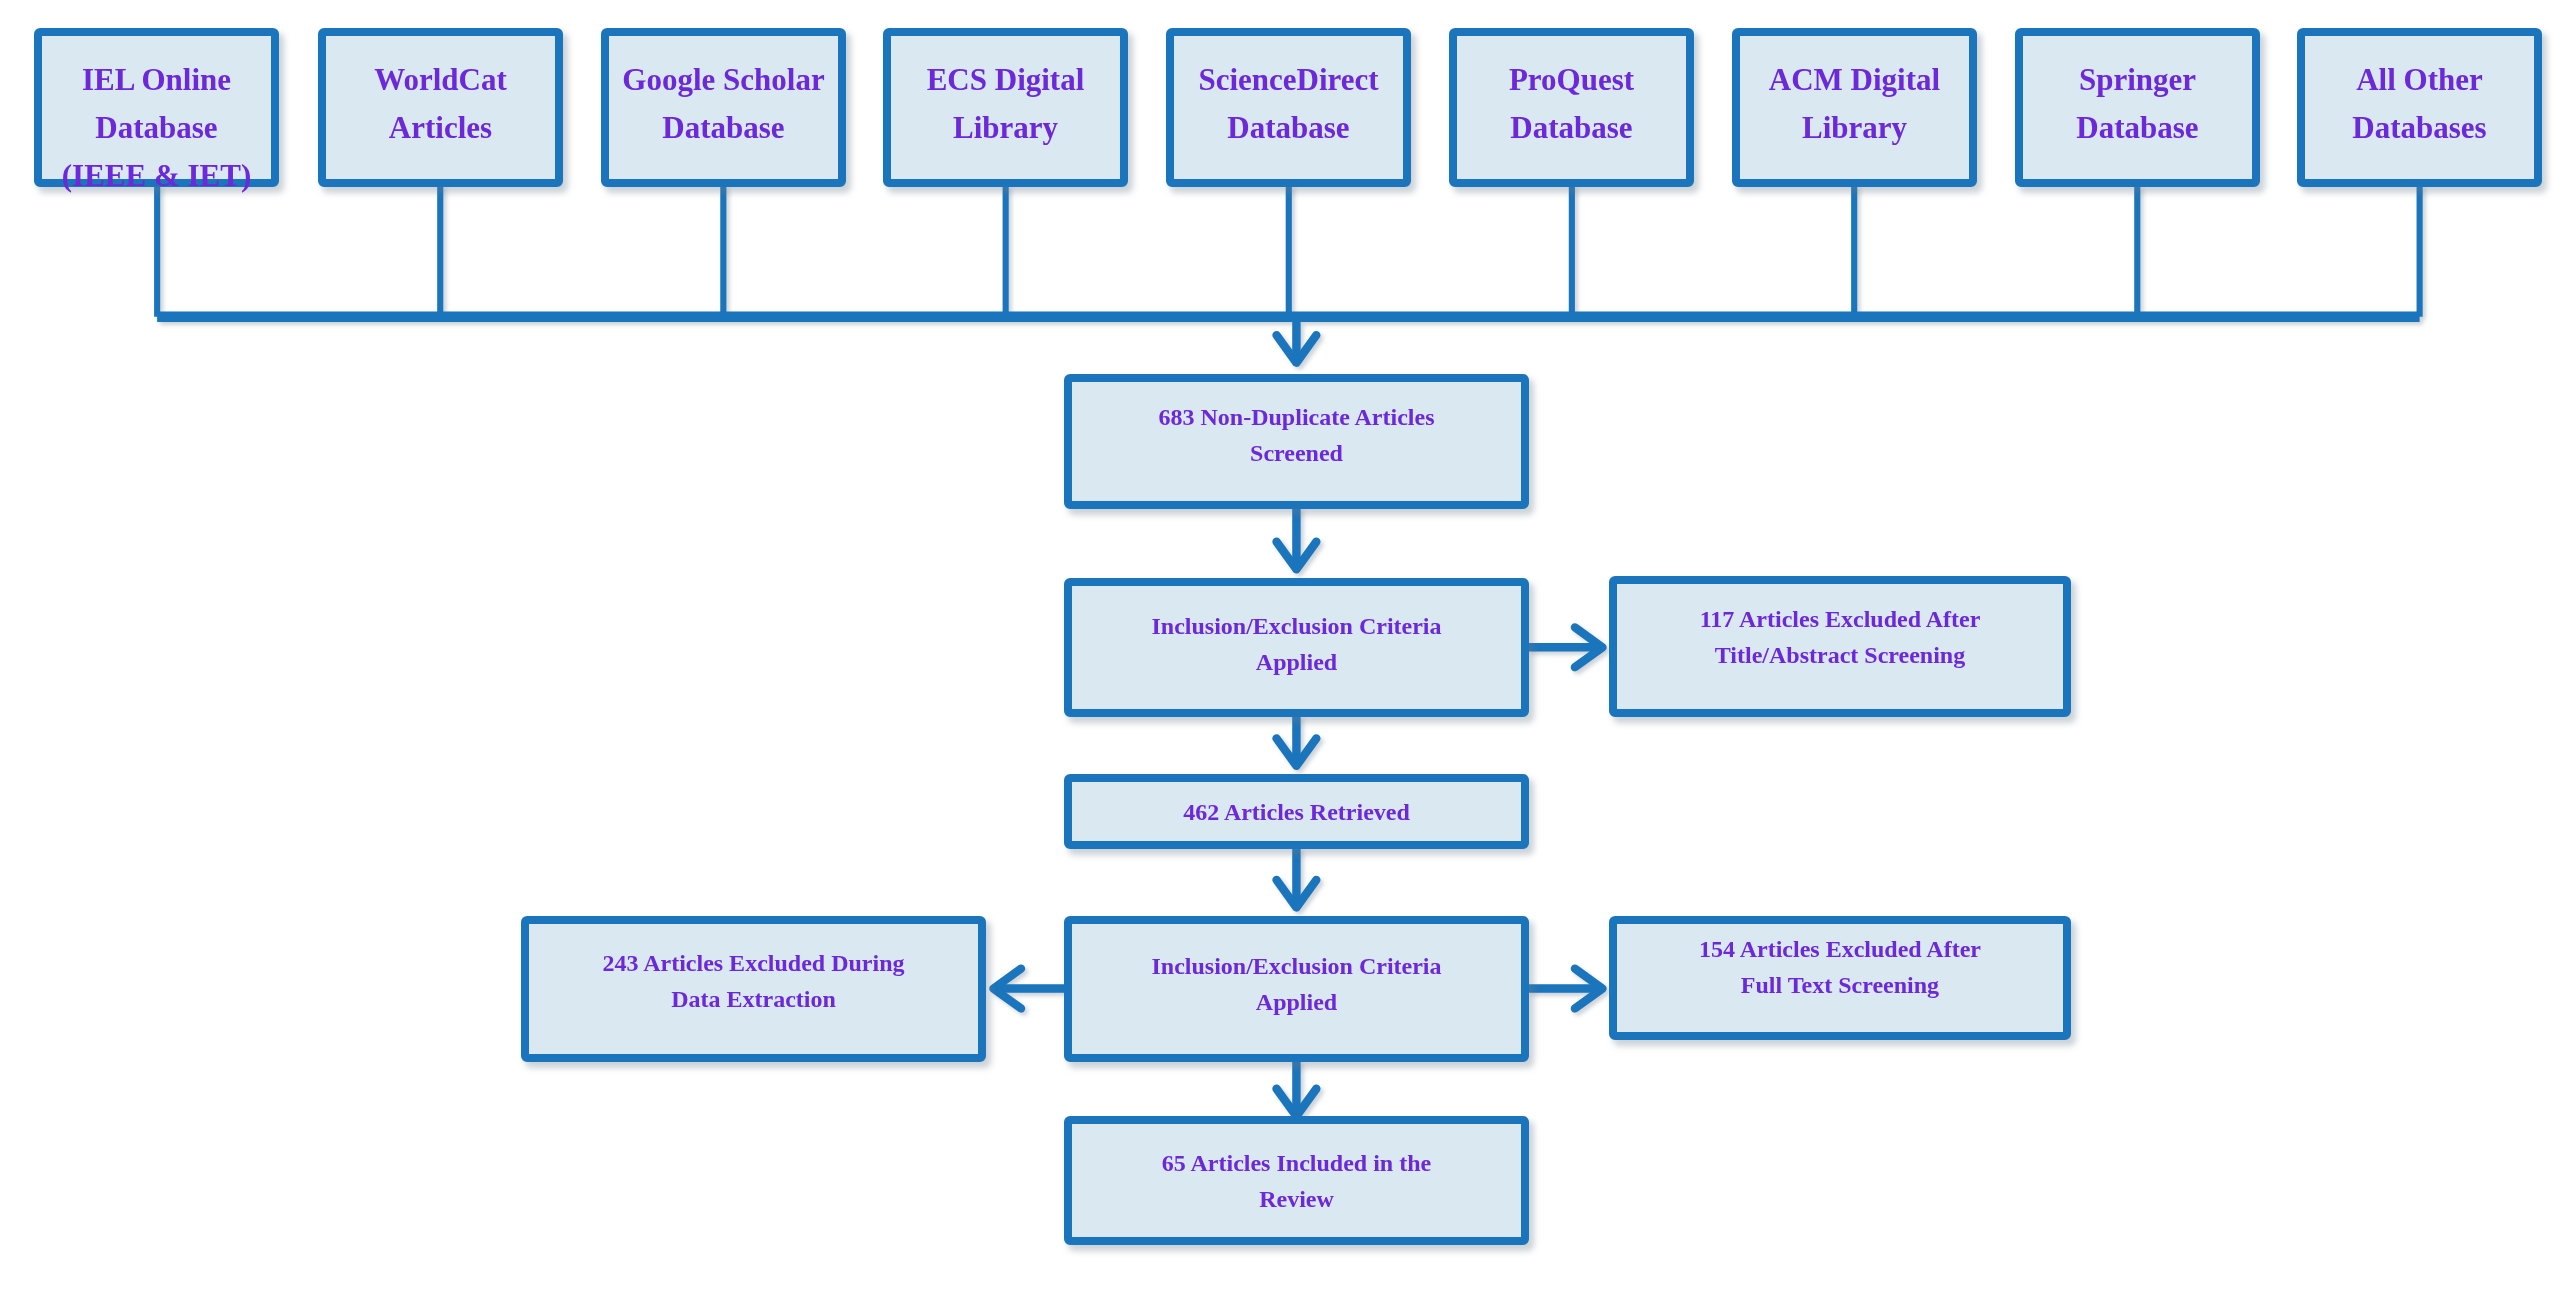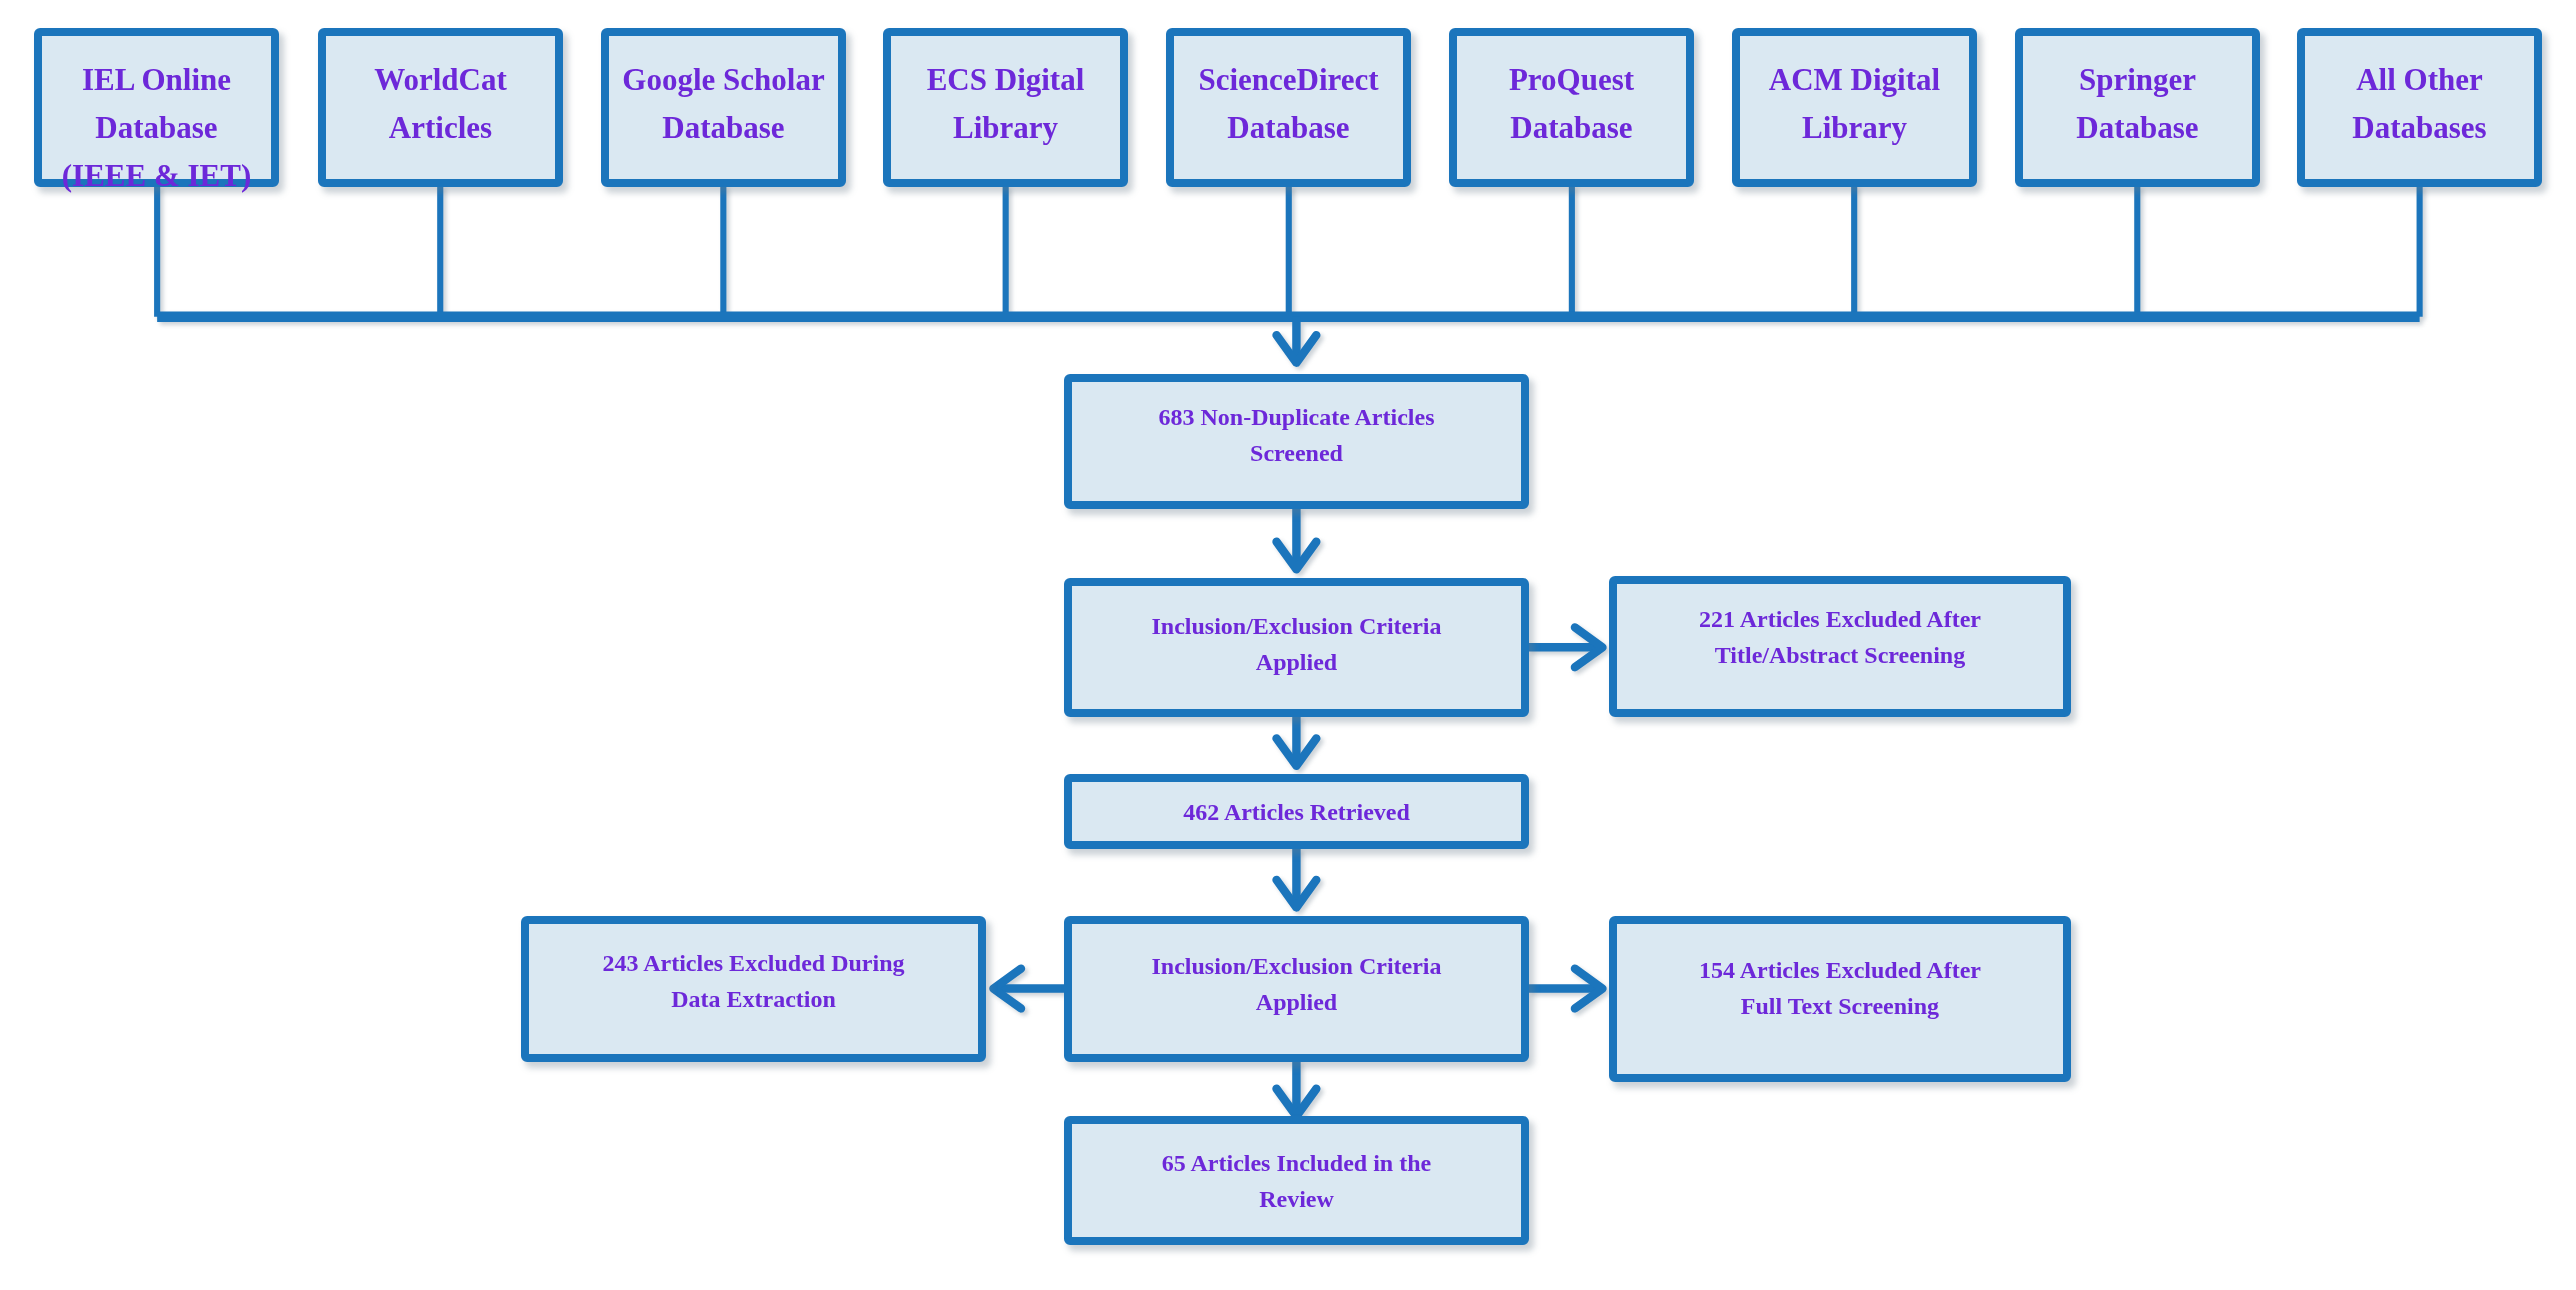--- a/index.html
+++ b/index.html
@@ -57,21 +57,21 @@
     width: 465px;
     font-size: 24px;
     line-height: 1.5;
   }
   #node-screened        { top: 374px;  height: 135px; padding-bottom: 12.2px; }
   #node-criteria-1      { top: 578px;  height: 139px; padding-bottom: 7.7px; }
   #node-excluded-title  { left: 1609px; width: 462px; top: 576px; height: 141px; padding-bottom: 20px; }
   #node-retrieved       { top: 774px; height: 75px; }
   #node-criteria-2      { top: 916px; height: 146px; padding-bottom: 10.7px; }
   #node-excluded-data   { left: 521px;  width: 465px; top: 916px; height: 146px; padding-bottom: 17px; }
-  #node-excluded-full   { left: 1609px; width: 462px; top: 916px; height: 166px; padding-bottom: 23px; }
+  #node-excluded-full   { left: 1609px; width: 462px; top: 916px; height: 124px; padding-bottom: 23px; }
   #node-included        { top: 1116px; height: 129px; }
   .s1 { left: 34px; }  .s2 { left: 318px; } .s3 { left: 601px; }
   .s4 { left: 883px; }.s5 { left: 1166px; }.s6 { left: 1449px; }
   .s7 { left: 1732px; }.s8 { left: 2015px; }.s9 { left: 2297px; }
 </style>
 </head>
 <body>
 
 <div id="canvas">
 
@@ -121,21 +121,21 @@
 Library</div>
   <div class="box source s8">Springer
 Database</div>
   <div class="box source s9">All Other
 Databases</div>
 
   <div class="box flow" id="node-screened">683 Non-Duplicate Articles
 Screened</div>
   <div class="box flow" id="node-criteria-1">Inclusion/Exclusion Criteria
 Applied</div>
-  <div class="box flow" id="node-excluded-title">221 Articles Excluded After
+  <div class="box flow" id="node-excluded-title">117 Articles Excluded After
 Title/Abstract Screening</div>
   <div class="box flow" id="node-retrieved">462 Articles Retrieved</div>
   <div class="box flow" id="node-criteria-2">Inclusion/Exclusion Criteria
 Applied</div>
   <div class="box flow" id="node-excluded-data">243 Articles Excluded During
 Data Extraction</div>
   <div class="box flow" id="node-excluded-full">154 Articles Excluded After
 Full Text Screening</div>
   <div class="box flow" id="node-included">65 Articles Included in the
 Review</div>

